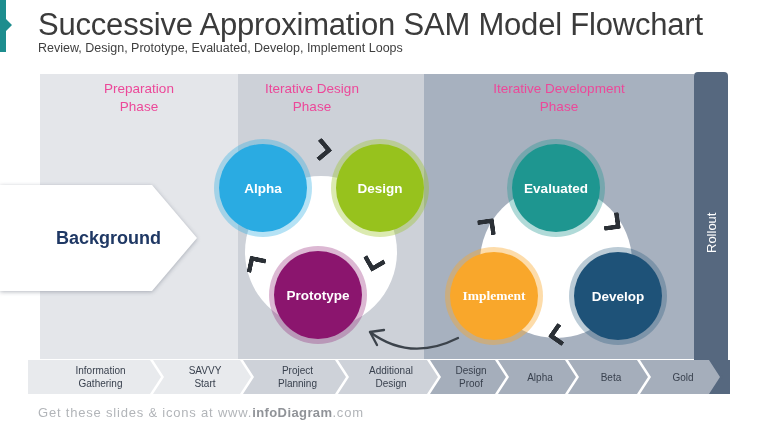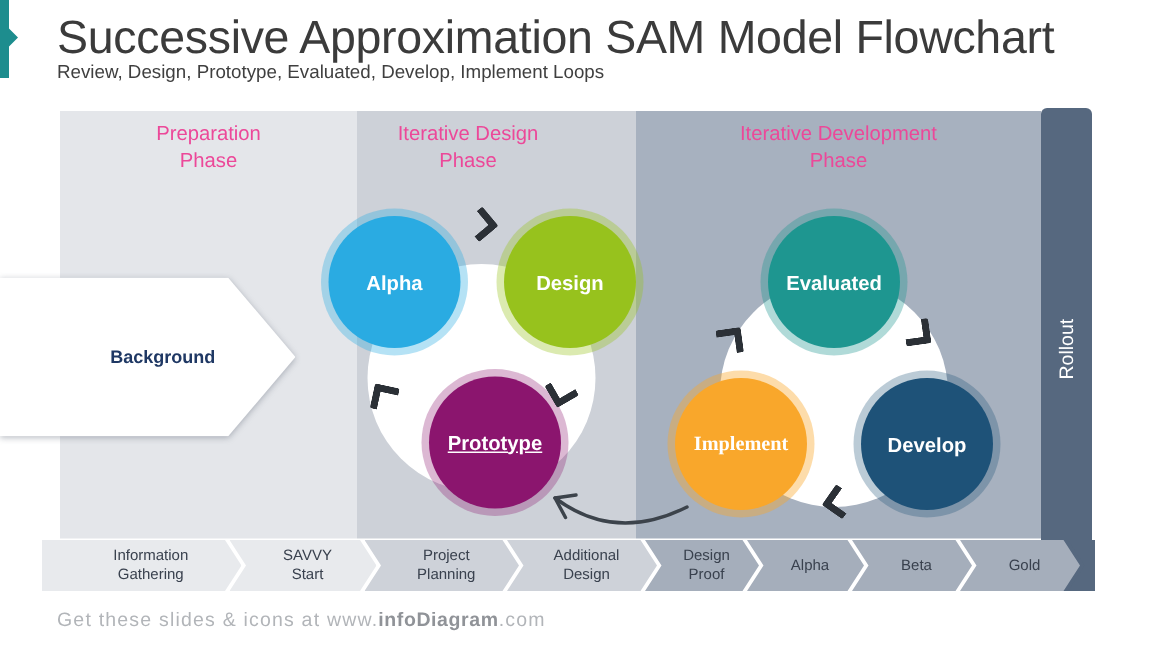--- a/index.html
+++ b/index.html
@@ -26,31 +26,31 @@
   .rollout-bar{left:694px;top:72px;width:34px;height:322px;background:#56687f;border-radius:4px 4px 0 0;}
   .rollout-label{position:absolute;inset:0;display:flex;align-items:center;justify-content:center;
                  writing-mode:vertical-rl;transform:rotate(180deg);color:#fff;font-size:13px;}
 
   
   .bg-arrow-wrap{left:0;top:185px;filter:drop-shadow(0 1px 2px rgba(90,100,115,0.45));}
   .bg-arrow{width:197px;height:106px;background:#fff;
             clip-path:polygon(0 0,152px 0,100% 50%,152px 100%,0 100%);
             display:flex;align-items:center;justify-content:center;
             padding-left:28px;padding-right:8px;box-sizing:border-box;}
-  .bg-arrow-label{font-size:12px;font-weight:bold;color:#1f3864;}
+  .bg-arrow-label{font-size:18px;font-weight:bold;color:#1f3864;}
 
   
   .loop-bg{border-radius:50%;background:#fff;}
   .loop-bg-design{left:245px;top:176px;width:152px;height:152px;}
   .loop-bg-dev{left:480px;top:186px;width:152px;height:152px;}
   .step-circle{width:88px;height:88px;border-radius:50%;display:flex;align-items:center;justify-content:center;
                color:#fff;font-size:13.5px;font-weight:bold;}
   .c-review{left:219px;top:144px;box-shadow:0 0 0 5px rgba(42,171,226,.35);}
   .c-design{left:336px;top:144px;box-shadow:0 0 0 5px rgba(151,194,29,.35);}
-  .c-prototype{left:286px;top:251px;box-shadow:0 0 0 5px rgba(139,21,110,.3);text-decoration:underline;}
+  .c-prototype{left:274px;top:251px;box-shadow:0 0 0 5px rgba(139,21,110,.3);}
   .c-evaluated{left:512px;top:144px;box-shadow:0 0 0 5px rgba(30,150,144,.35);}
   .c-implement{left:450px;top:252px;box-shadow:0 0 0 5px rgba(249,167,43,.4);}
   .c-develop{left:574px;top:252px;box-shadow:0 0 0 5px rgba(30,82,120,.3);}
 
   
   .cycle-mark{width:12px;height:12px;border-top:5px solid #2b3036;border-right:5px solid #2b3036;border-radius:2px;}
   .cm1{left:312px;top:141px;transform:rotate(50deg);}
   .cm2{left:366px;top:252px;transform:rotate(150deg);}
   .cm3{left:248px;top:257px;transform:rotate(-78deg);}
   .cm4{left:478px;top:219px;transform:rotate(-8deg);}

